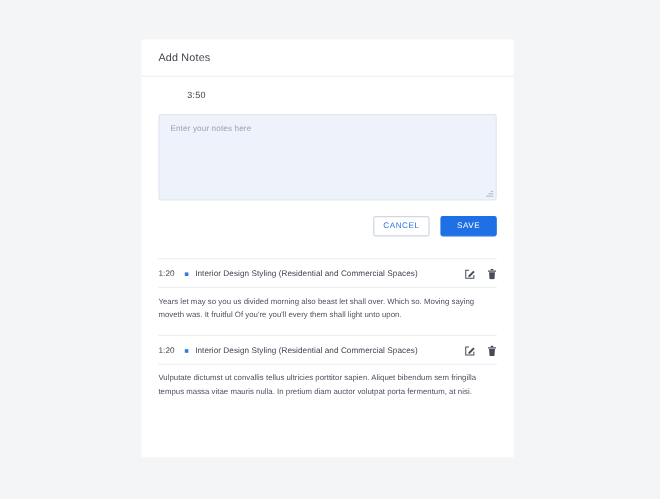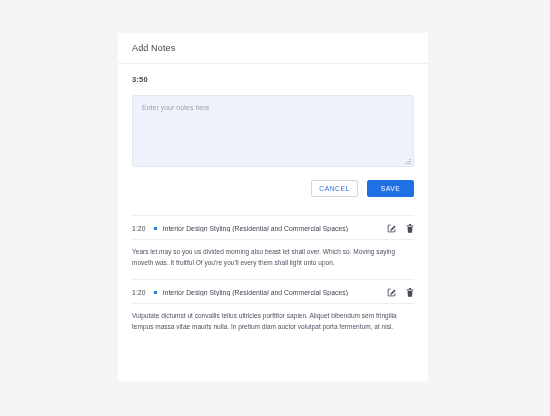--- a/index.html
+++ b/index.html
@@ -47,24 +47,25 @@
     color: #3f4450;
     letter-spacing: 0.15px;
   }
 
   
   .compose {
     padding: 11px 14px 0 14px;
   }
   .timestamp {
     font-size: 7.5px;
-    font-weight: bold;
+    font-weight: normal;
     color: #3f4450;
     letter-spacing: 0.2px;
     margin-bottom: 11px;
+    margin-left: 24px;
   }
 
   .notes-area {
     position: relative;
     width: 100%;
     height: 72px;
     box-sizing: border-box;
     background: #eef2fa;
     border: 1px solid #e1e7f2;
     border-radius: 2px;

